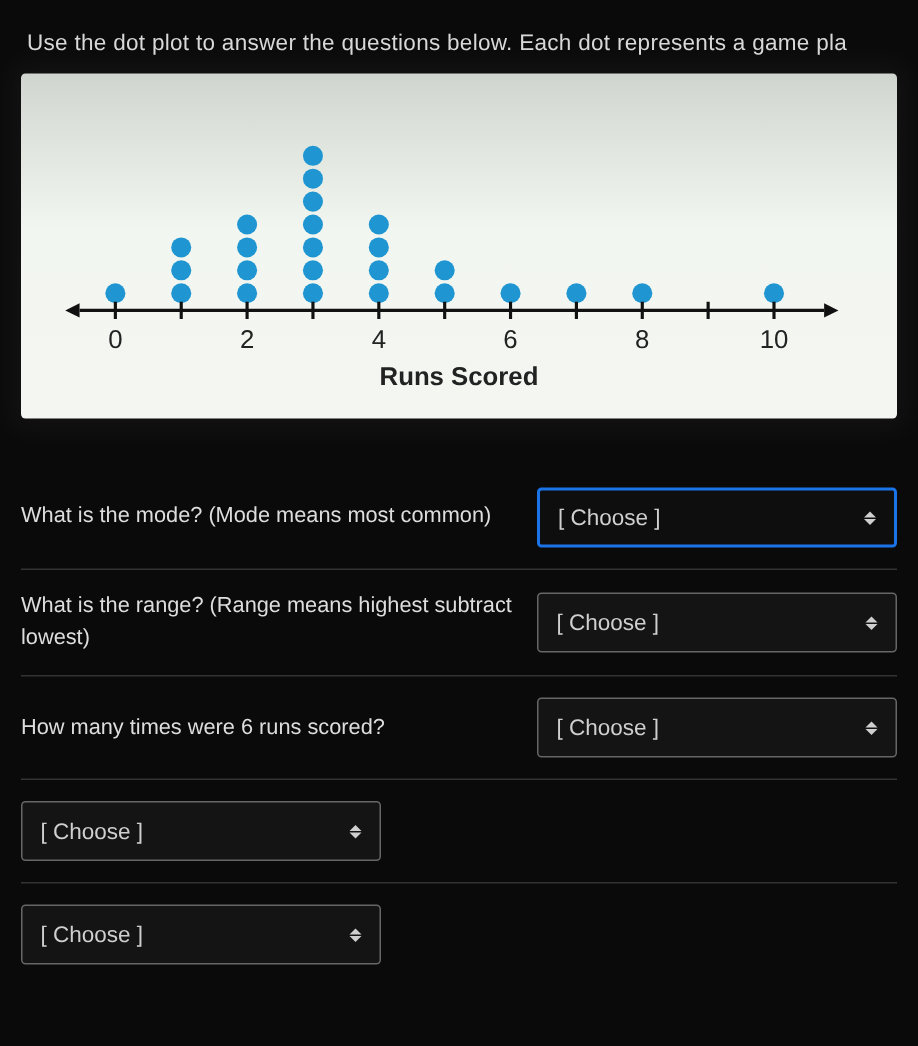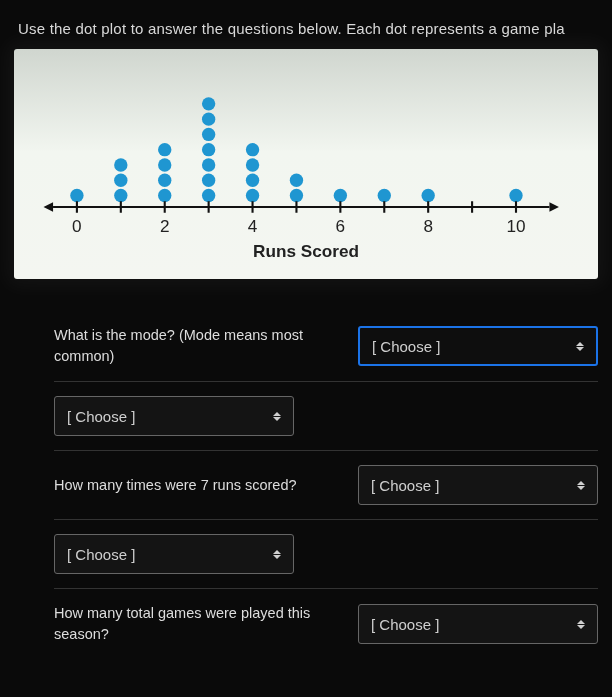--- a/index.html
+++ b/index.html
@@ -42,21 +42,20 @@
     .questions {
       margin: 32px 14px 0 14px;
     }
     .qrow {
       display: flex;
       align-items: center;
       padding: 14px 0 14px 0;
       border-bottom: 1px solid #333;
       min-height: 68px;
       gap: 12px;
-      margin-left: 40px;
     }
     .qrow:last-child { border-bottom: none; }
     .qtext {
       flex: 1 1 50%;
       font-size: 14.5px;
       color: #ddd;
       font-weight: 300;
       line-height: 1.45;
       padding-right: 4px;
     }
@@ -172,55 +171,55 @@
       <div class="fake-select focused">
         <span>[ Choose ]</span>
         <span class="chev">
             <span class="up"></span>
             <span class="down"></span>
           </span>
       </div>
     </div>
   </div>
   <div class="qrow">
-    <div class="select-wrap">
-      <div class="fake-select">
-        <span>[ Choose ]</span>
-        <span class="chev">
-            <span class="up"></span>
-            <span class="down"></span>
-          </span>
-      </div>
-    </div>
-  </div>
-  <div class="qrow">
-    <div class="qtext">How many times were 7 runs scored?</div>
-    <div class="select-wrap">
-      <div class="fake-select">
-        <span>[ Choose ]</span>
-        <span class="chev">
-            <span class="up"></span>
-            <span class="down"></span>
-          </span>
-      </div>
-    </div>
-  </div>
-  <div class="qrow">
-    <div class="select-wrap">
-      <div class="fake-select">
-        <span>[ Choose ]</span>
-        <span class="chev">
-            <span class="up"></span>
-            <span class="down"></span>
-          </span>
-      </div>
-    </div>
-  </div>
-  <div class="qrow">
-    <div class="qtext">How many total games were played this season?</div>
+    <div class="qtext">What is the range? (Range means highest subtract lowest)</div>
+    <div class="select-wrap">
+      <div class="fake-select">
+        <span>[ Choose ]</span>
+        <span class="chev">
+            <span class="up"></span>
+            <span class="down"></span>
+          </span>
+      </div>
+    </div>
+  </div>
+  <div class="qrow">
+    <div class="qtext">How many times were 6 runs scored?</div>
+    <div class="select-wrap">
+      <div class="fake-select">
+        <span>[ Choose ]</span>
+        <span class="chev">
+            <span class="up"></span>
+            <span class="down"></span>
+          </span>
+      </div>
+    </div>
+  </div>
+  <div class="qrow">
+    <div class="select-wrap">
+      <div class="fake-select">
+        <span>[ Choose ]</span>
+        <span class="chev">
+            <span class="up"></span>
+            <span class="down"></span>
+          </span>
+      </div>
+    </div>
+  </div>
+  <div class="qrow">
     <div class="select-wrap">
       <div class="fake-select">
         <span>[ Choose ]</span>
         <span class="chev">
             <span class="up"></span>
             <span class="down"></span>
           </span>
       </div>
     </div>
   </div>

